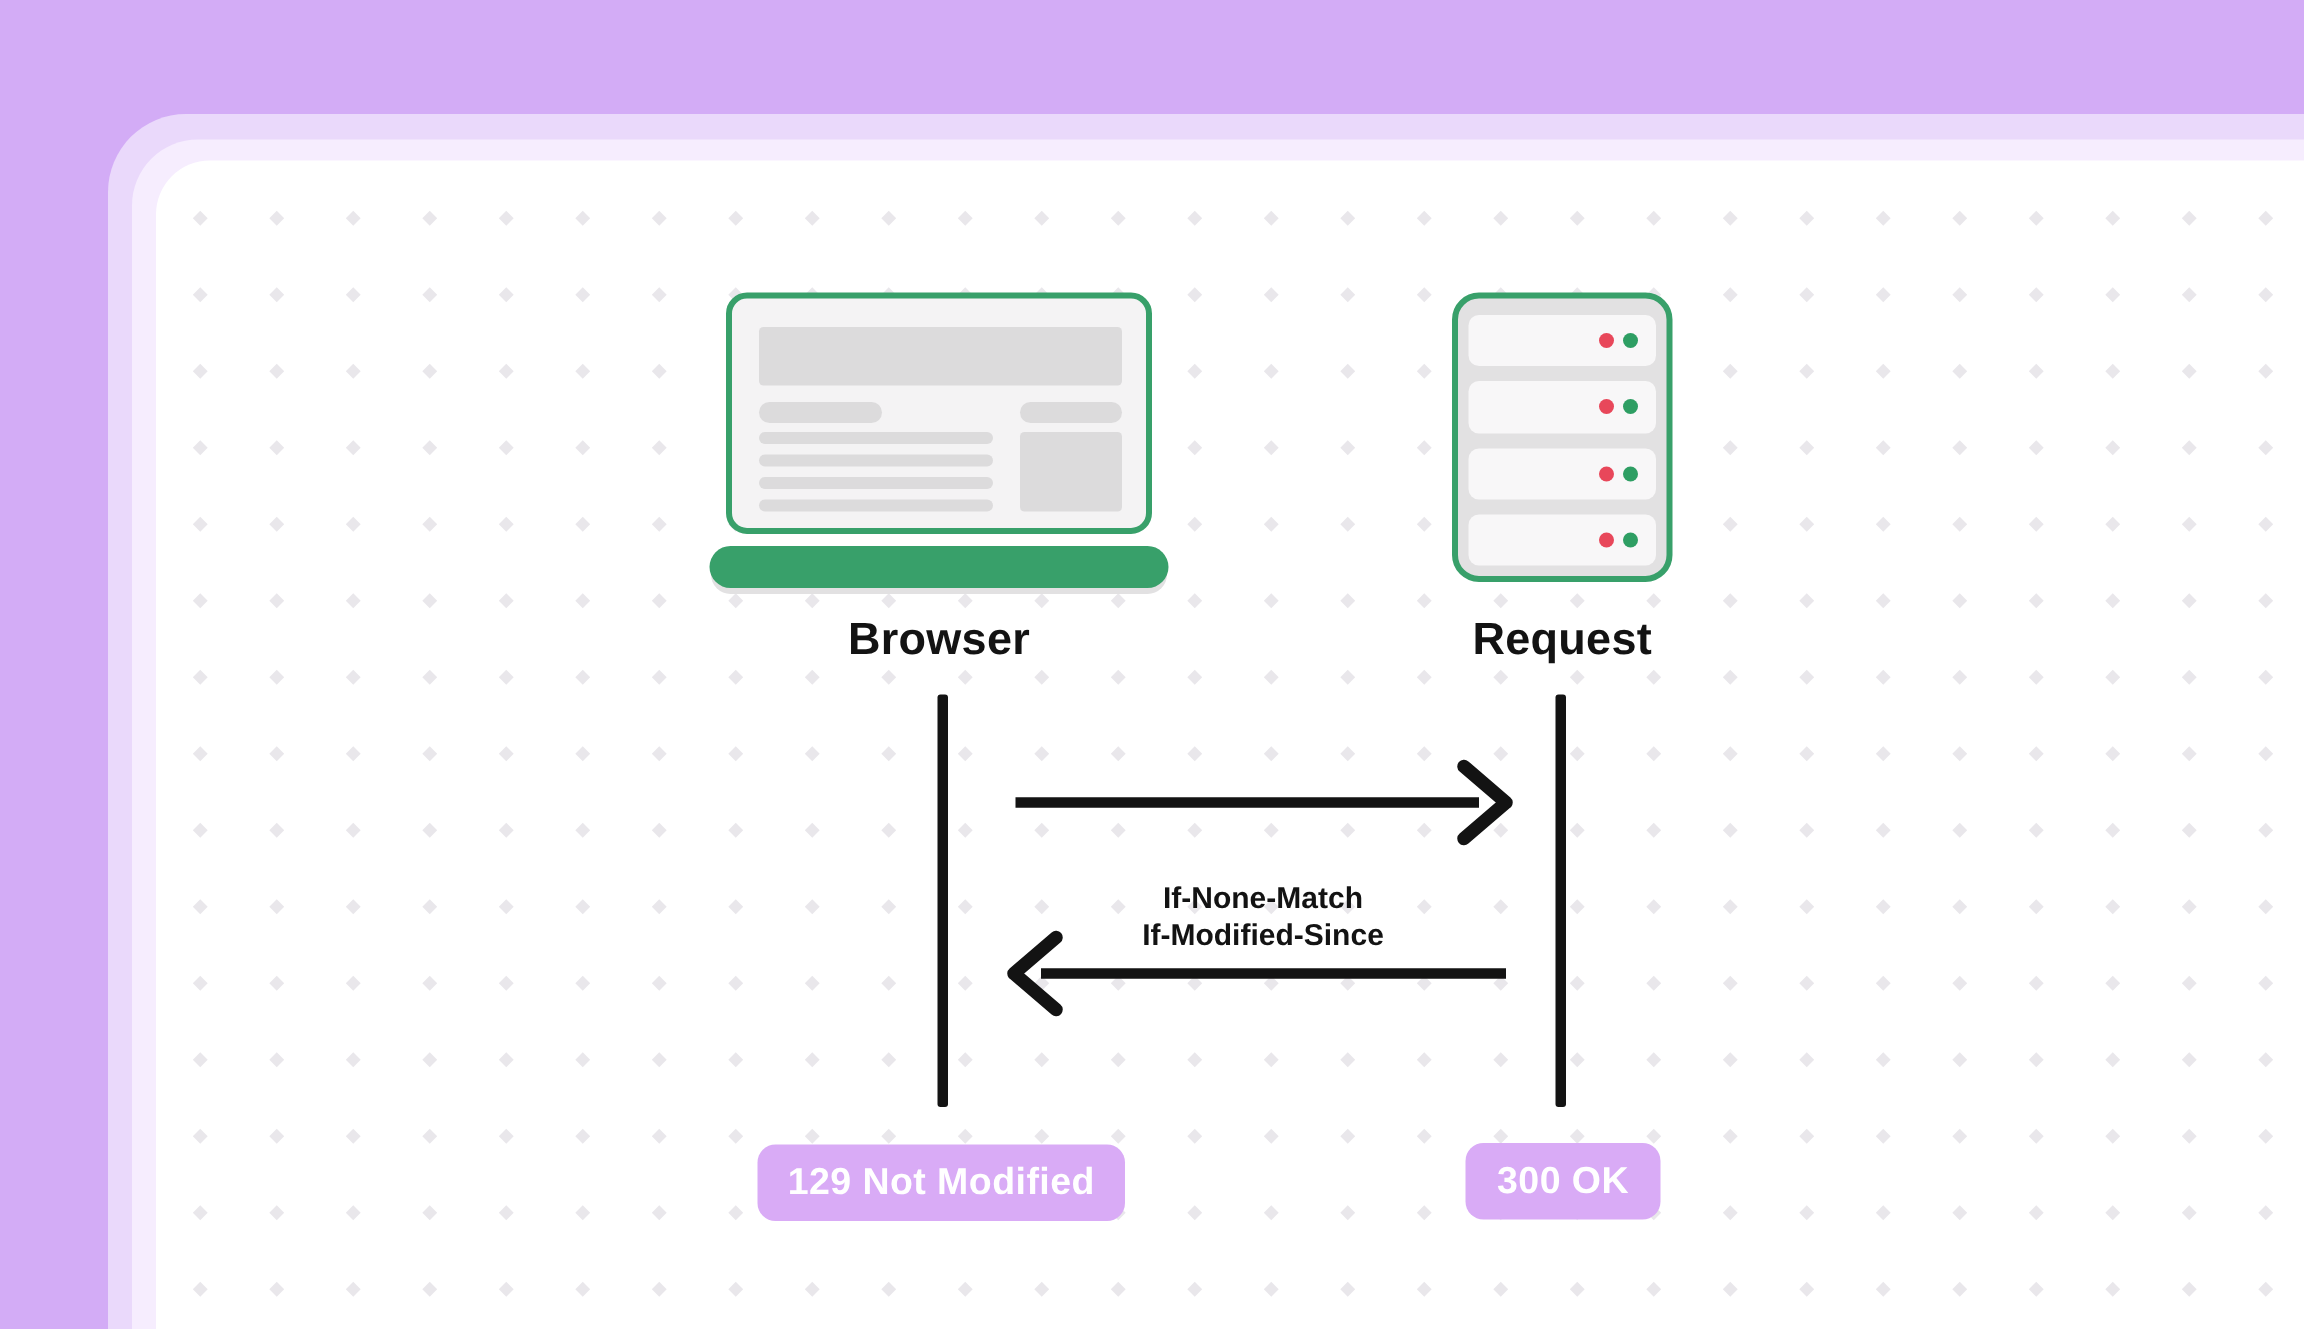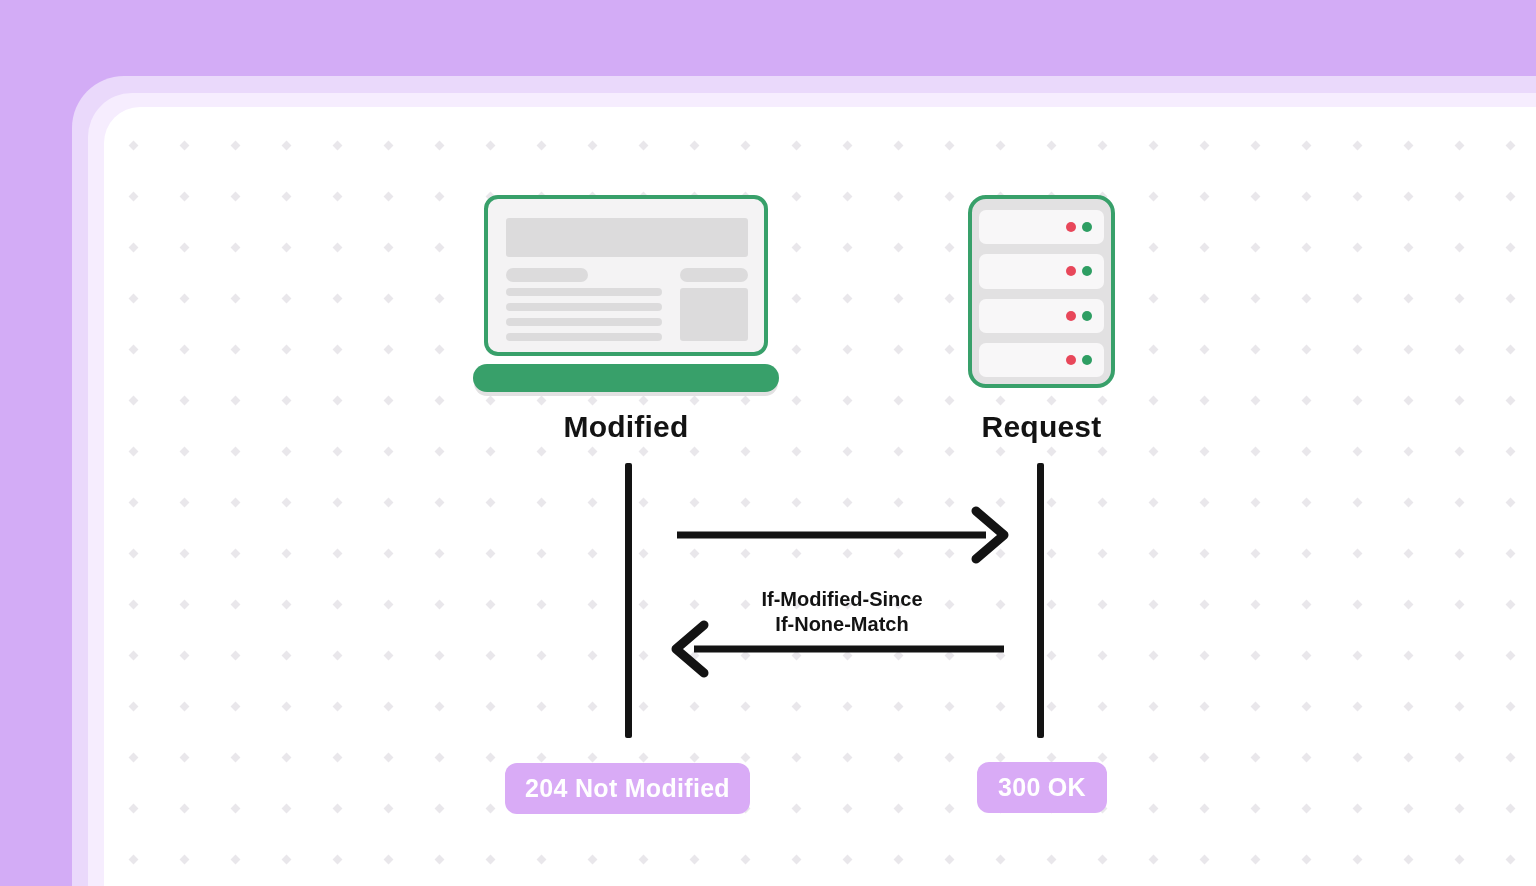--- a/index.html
+++ b/index.html
@@ -562,21 +562,21 @@
         <div class="blk banner"></div>
         <div class="blk pill pill-l"></div>
         <div class="blk pill pill-r"></div>
         <div class="blk tline tl1"></div>
         <div class="blk tline tl2"></div>
         <div class="blk tline tl3"></div>
         <div class="blk tline tl4"></div>
         <div class="blk sq"></div>
       </div>
       <div class="laptop-base"></div>
-      <div class="actor-label browser-label">Modified</div>
+      <div class="actor-label browser-label">Browser</div>
 
       <div class="server">
         <div class="slot">
           <span class="led led-red"></span>
           <span class="led led-green"></span>
         </div>
         <div class="slot">
           <span class="led led-red"></span>
           <span class="led led-green"></span>
         </div>
@@ -593,26 +593,26 @@
 
       <div class="lifeline lifeline-browser"></div>
       <div class="lifeline lifeline-server"></div>
 
       <svg class="arrow arrow-right" width="344" height="62" viewBox="0 0 344 62">
         <line x1="7" y1="31" x2="316" y2="31" stroke="currentColor" stroke-width="7"></line>
         <polyline points="306,7 334,31 306,55" fill="none" stroke="currentColor" stroke-width="9" stroke-linecap="round" stroke-linejoin="round"></polyline>
       </svg>
 
       <div class="msg-label msg2">
+        <div>If-None-Match</div>
         <div>If-Modified-Since</div>
-        <div>If-None-Match</div>
       </div>
       <svg class="arrow arrow-left" width="344" height="62" viewBox="0 0 344 62">
         <line x1="28" y1="31" x2="338" y2="31" stroke="currentColor" stroke-width="7"></line>
         <polyline points="38,7 10,31 38,55" fill="none" stroke="currentColor" stroke-width="9" stroke-linecap="round" stroke-linejoin="round"></polyline>
       </svg>
 
-      <div class="badge badge-304">204 Not Modified</div>
+      <div class="badge badge-304">129 Not Modified</div>
       <div class="badge badge-200">300 OK</div>
 
     </div>
   </div>
 </div>
 
 </body></html>

